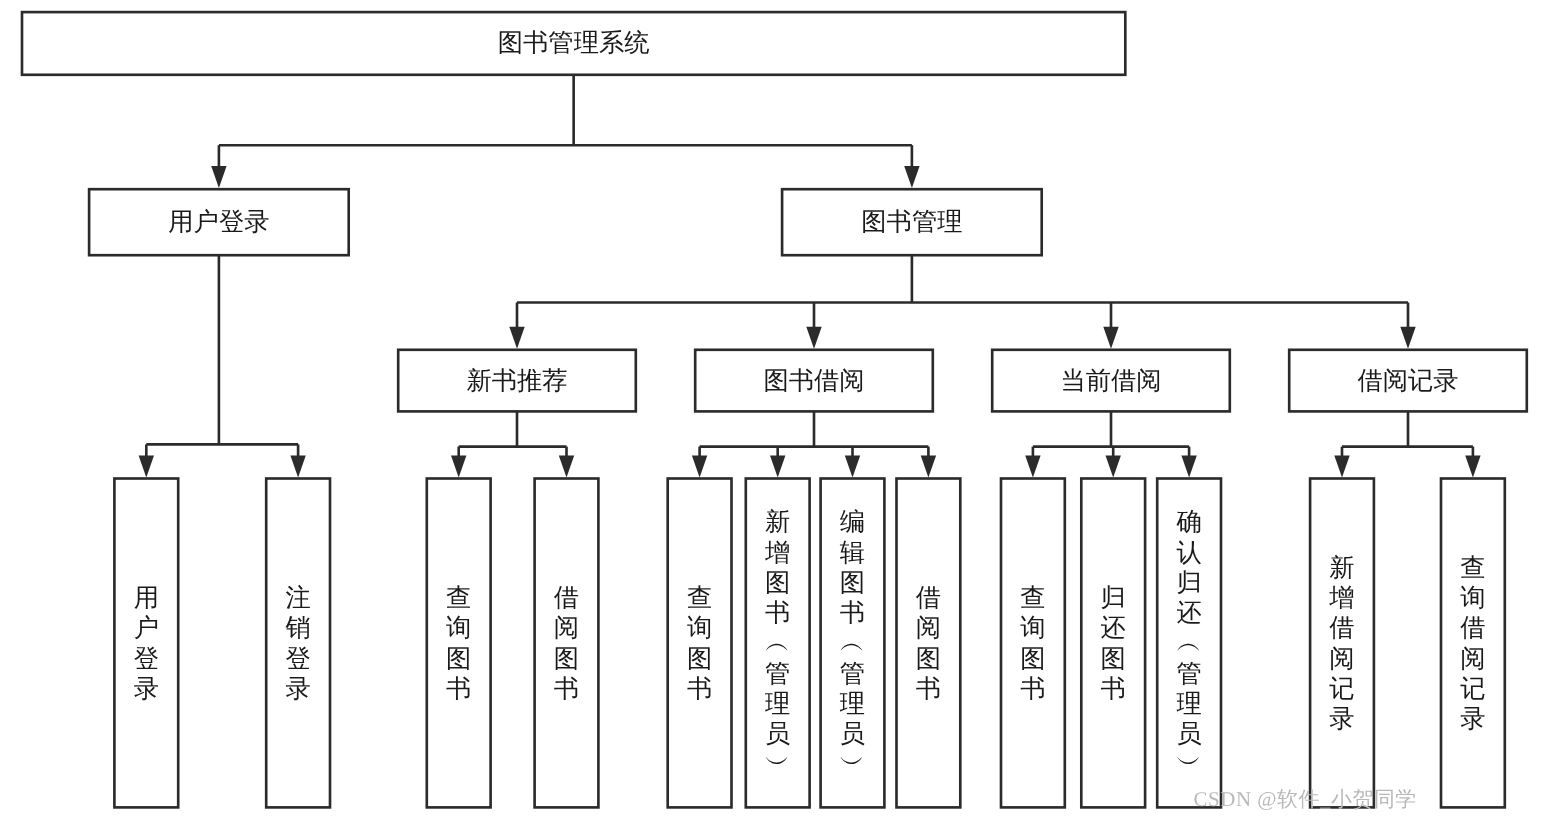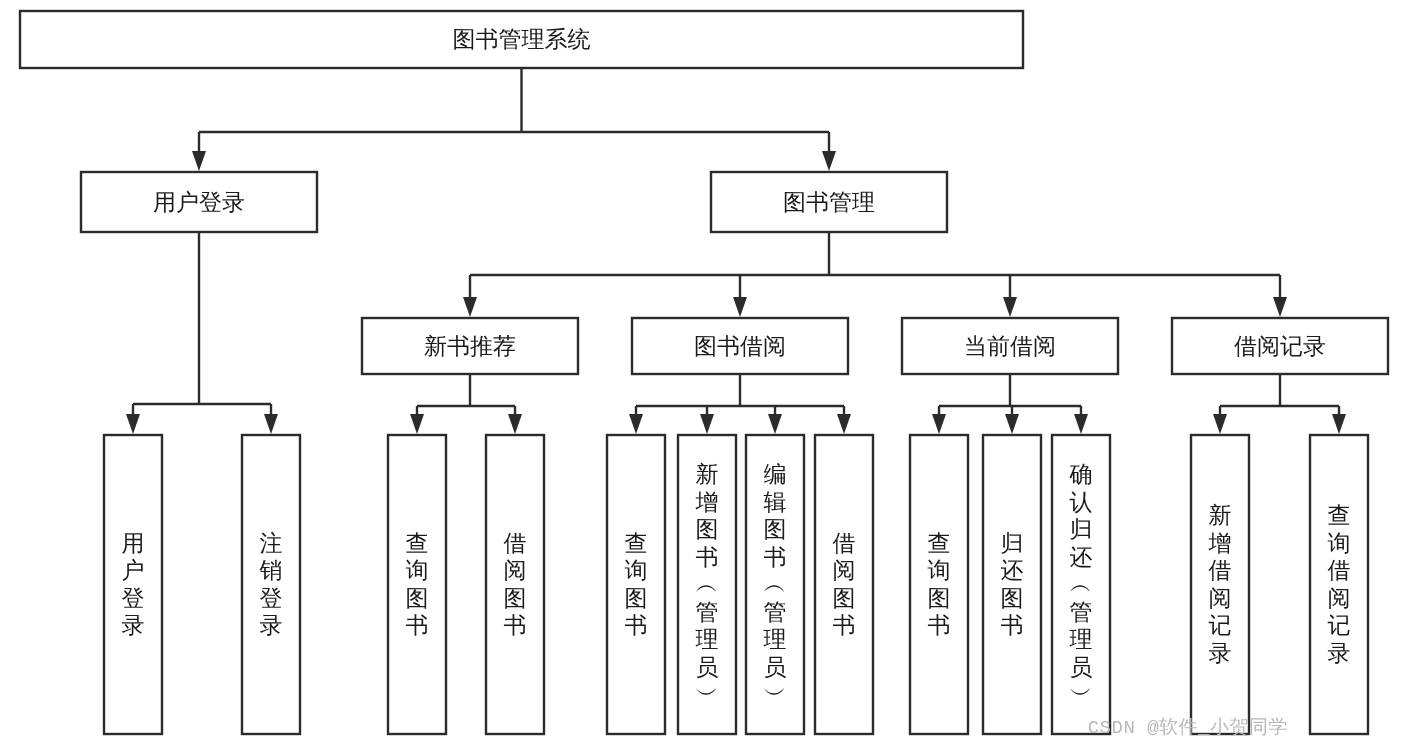--- a/index.html
+++ b/index.html
@@ -52,21 +52,21 @@
     fill: none;
   }
   .arrow-head {
     fill: #2b2b2b;
     stroke: none;
   }
   .watermark {
     position: absolute;
     right: 8px;
     bottom: 7px;
-    font-family: Liberation Mono, monospace;
+    font-family: Liberation Serif, serif;
     font-size: 19px;
     color: #b9b9b9;
     letter-spacing: 0.5px;
     user-select: none;
     pointer-events: none;
     white-space: nowrap;
   }
 </style>
 </head>
 <body>

